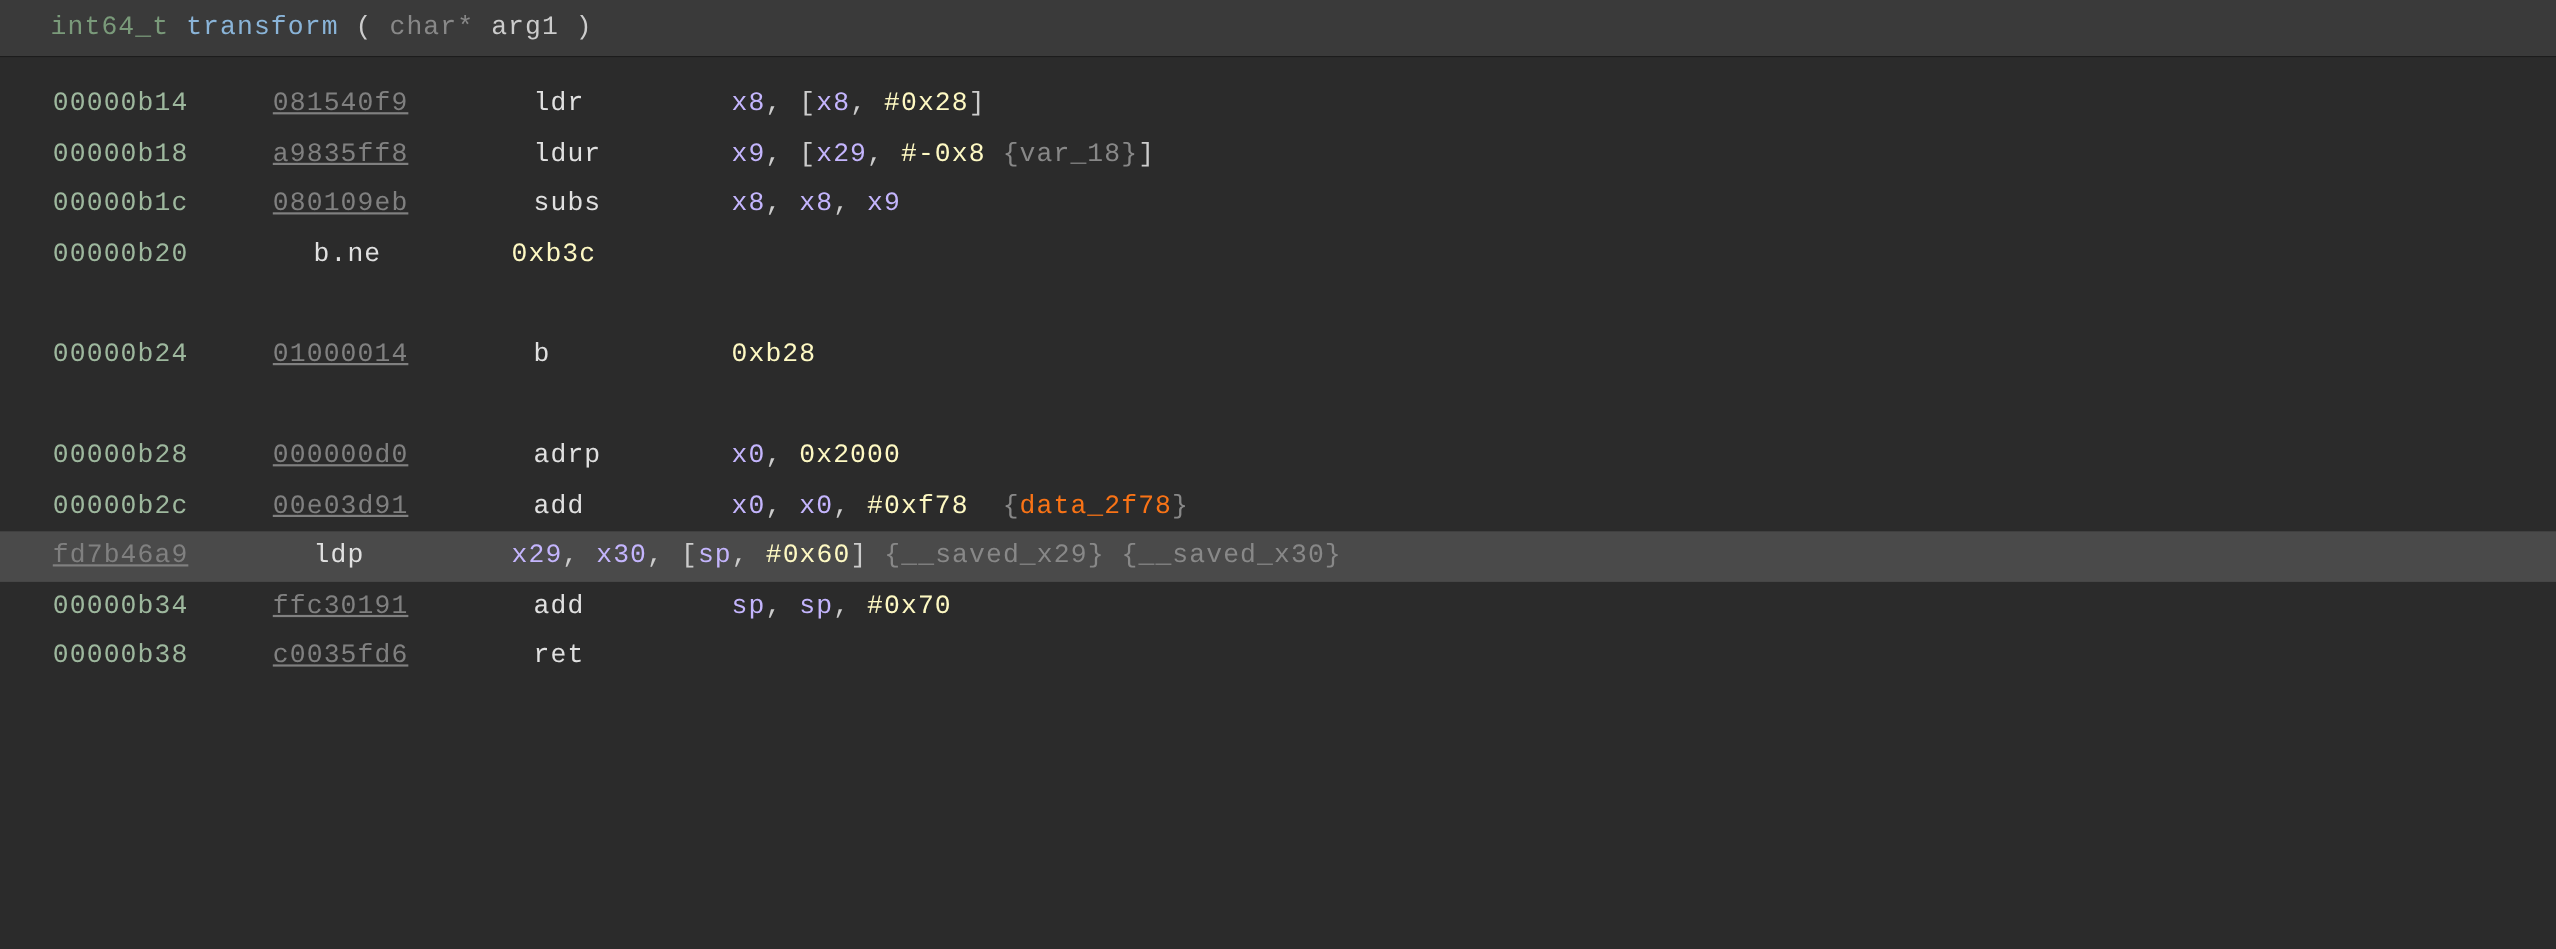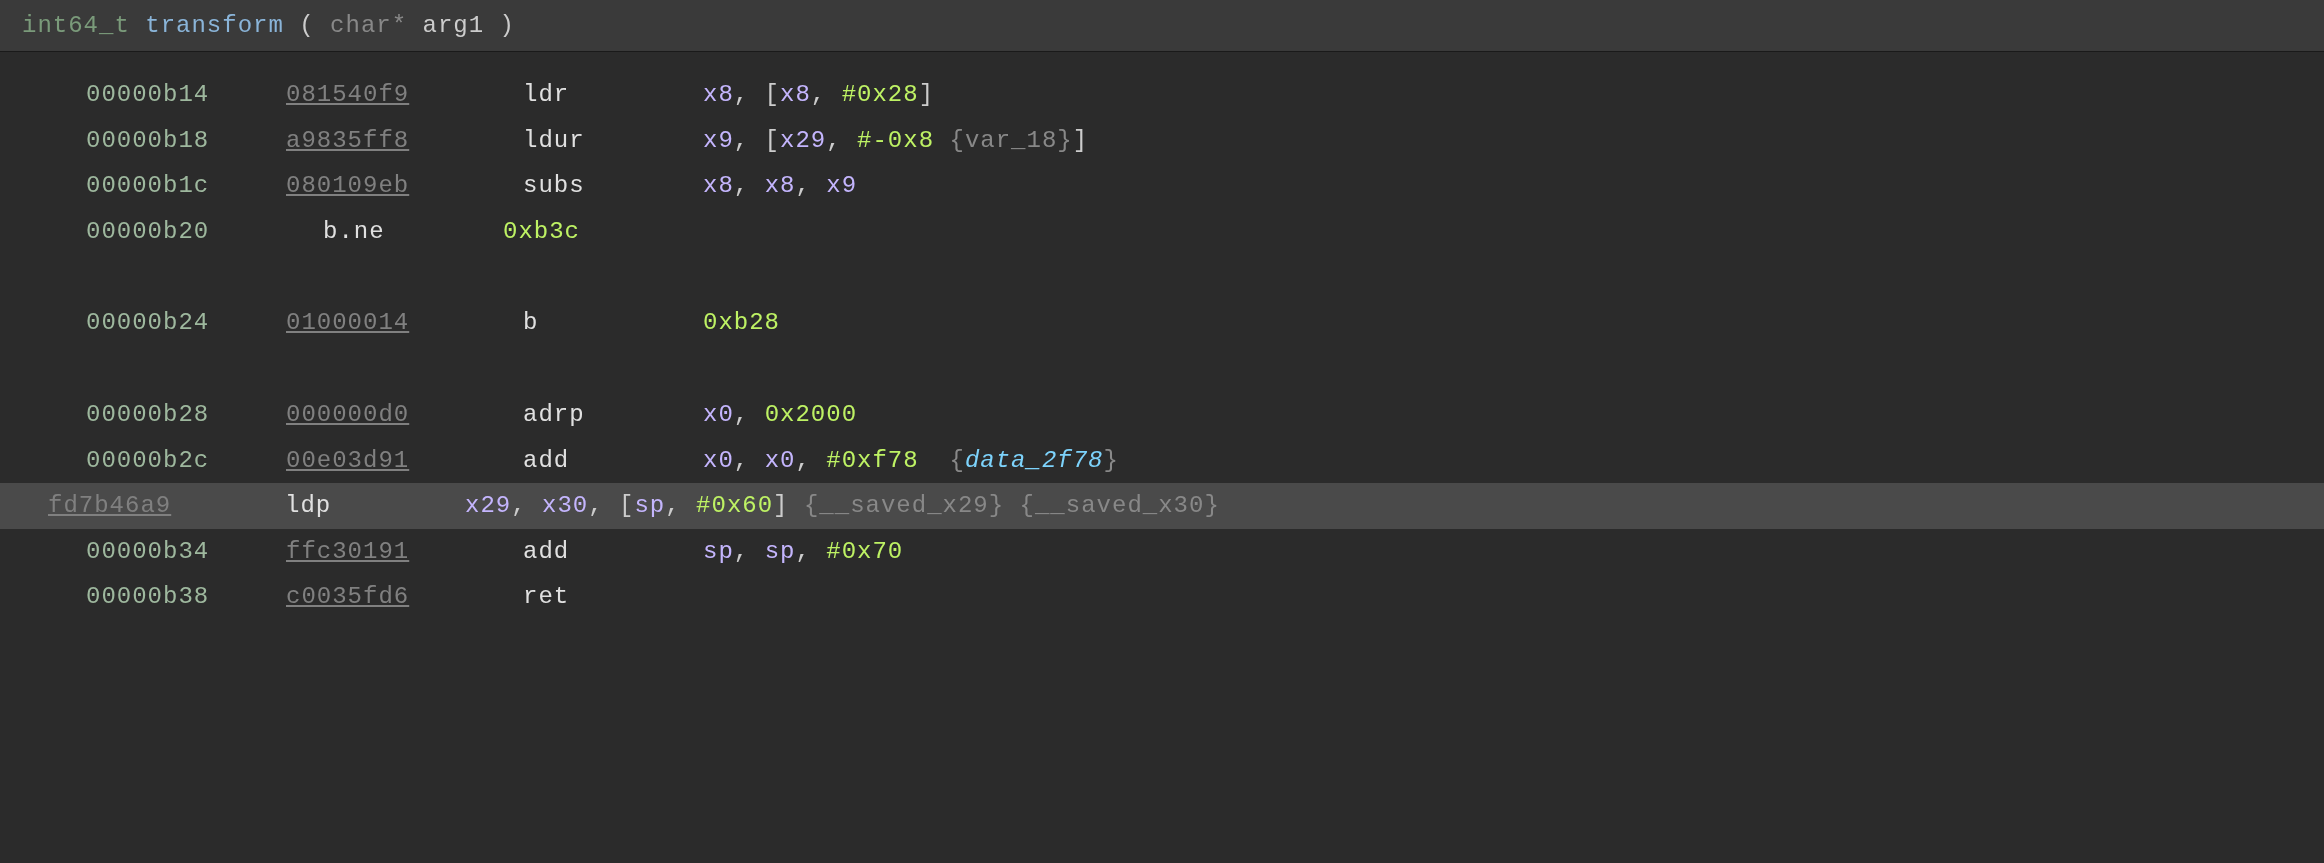--- a/index.html
+++ b/index.html
@@ -11,21 +11,21 @@
       background-color: #2b2b2b;
       font-family: 'Consolas', 'Monaco', 'Courier New', monospace;
       font-size: 24px;
       color: #cccccc;
       width: 2324px;
       height: 863px;
       overflow: hidden;
     }
     .function-header {
       background-color: #3a3a3a;
-      padding: 12px 22px;
+      padding: 12px 46px;
       border-bottom: 1px solid #1a1a1a;
       letter-spacing: 1px;
     }
     .type-keyword {
       color: #7a9a7a;
     }
     .function-name {
       color: #8ab4d8;
     }
     .param-type {
@@ -49,21 +49,20 @@
     .code-line.highlighted {
       background-color: #4a4a4a;
     }
     .blank-line {
       height: 46px;
     }
     .col-addr {
       width: 200px;
       color: #9eb89e;
       flex-shrink: 0;
-      margin-left: 38px;
     }
     .col-bytes {
       width: 200px;
       color: #808080;
       flex-shrink: 0;
       text-decoration: underline;
     }
     .col-mnem {
       width: 180px;
       color: #e0e0e0;
@@ -74,28 +73,27 @@
       flex: 1;
       white-space: pre;
     }
     .reg {
       color: #c4b5fd;
     }
     .punct {
       color: #cccccc;
     }
     .num {
-      color: #bef264;
+      color: #fef9c3;
     }
     .brace-var {
       color: #888888;
     }
     .data-ref {
-      color: #7dd3fc;
-      font-style: italic;
+      color: #f97316;
     }
   </style>
 </head>
 <body>
 
 <div class="function-header">
   <span class="type-keyword">int64_t</span>
   <span> </span>
   <span class="function-name">transform</span>
   <span class="paren">(</span>

